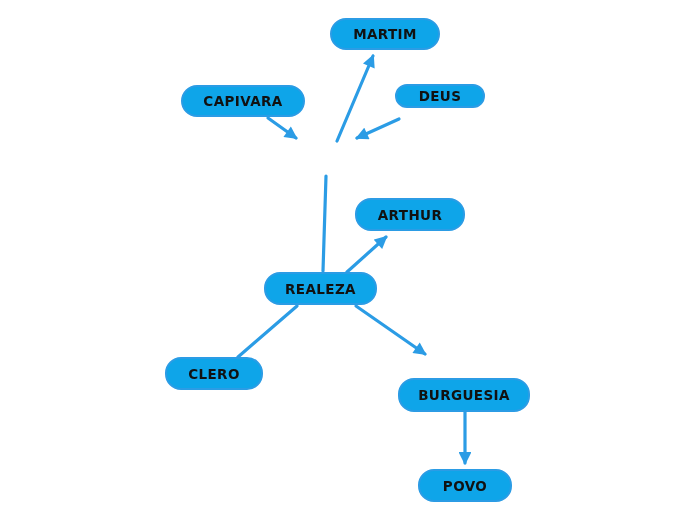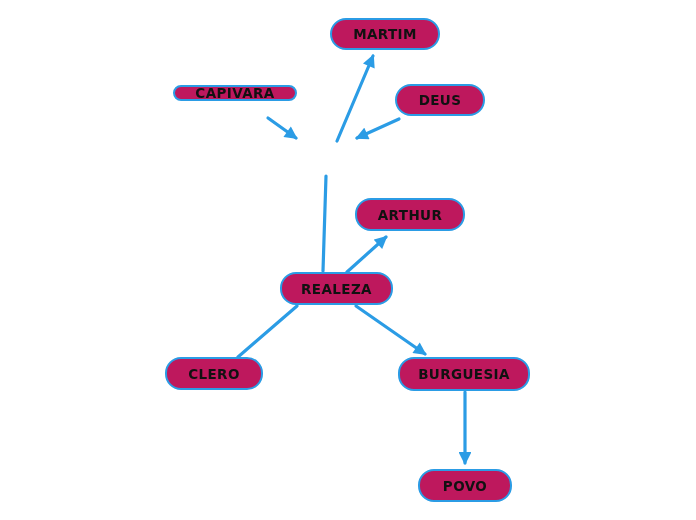--- a/index.html
+++ b/index.html
@@ -26,21 +26,21 @@
     stroke-linecap: round;
     fill: none;
   }
   .arrowhead-fill { fill: var(--accent); }
 
   .node {
     position: absolute;
     display: flex;
     align-items: center;
     justify-content: center;
-    background: #be185d;
+    background: #0ea5e9;
     border: 2px solid var(--accent);
     border-radius: 16px;
     cursor: pointer;
   }
   .node-label {
     font-size: 13.5px;
     font-weight: 700;
     color: var(--text);
     letter-spacing: 0.4px;
     white-space: nowrap;
@@ -66,42 +66,42 @@
     <line class="edge" x1="347" y1="272" x2="386" y2="237" marker-end="url(#arrow)"></line>
     <line class="edge" x1="297" y1="306" x2="238" y2="357"></line>
     <line class="edge" x1="356" y1="306" x2="425" y2="354" marker-end="url(#arrow)"></line>
     <line class="edge" x1="465" y1="392" x2="465" y2="463" marker-end="url(#arrow)"></line>
   </svg>
 
   <div class="node" style="left:330px; top:18px;  width:110px; height:32px;">
     <span class="node-label">MARTIM</span>
   </div>
 
-  <div class="node" style="left:173px; top:85px;  width:124px; height:16px;">
+  <div class="node" style="left:181px; top:85px;  width:124px; height:32px;">
     <span class="node-label">CAPIVARA</span>
   </div>
 
-  <div class="node" style="left:395px; top:84px;  width:90px;  height:32px;">
+  <div class="node" style="left:395px; top:84px;  width:90px;  height:24px;">
     <span class="node-label">DEUS</span>
   </div>
 
 
   <div class="node" style="left:355px; top:198px; width:110px; height:33px;justify-content:center;">
     <span class="node-label">ARTHUR</span>
   </div>
 
-  <div class="node" style="left:280px; top:272px; width:113px; height:33px;justify-content:center;">
+  <div class="node" style="left:264px; top:272px; width:113px; height:33px;justify-content:center;">
     <span class="node-label">REALEZA</span>
   </div>
 
   <div class="node" style="left:165px; top:357px; width:98px;  height:33px;">
     <span class="node-label">CLERO</span>
   </div>
 
-  <div class="node" style="left:398px; top:357px; width:132px; height:34px;justify-content:center;">
+  <div class="node" style="left:398px; top:378px; width:132px; height:34px;justify-content:center;">
     <span class="node-label">BURGUESIA</span>
   </div>
 
   <div class="node" style="left:418px; top:469px; width:94px;  height:33px;text-align:center;">
     <span class="node-label">POVO</span>
   </div>
 
 </div>
 
 </body></html>

